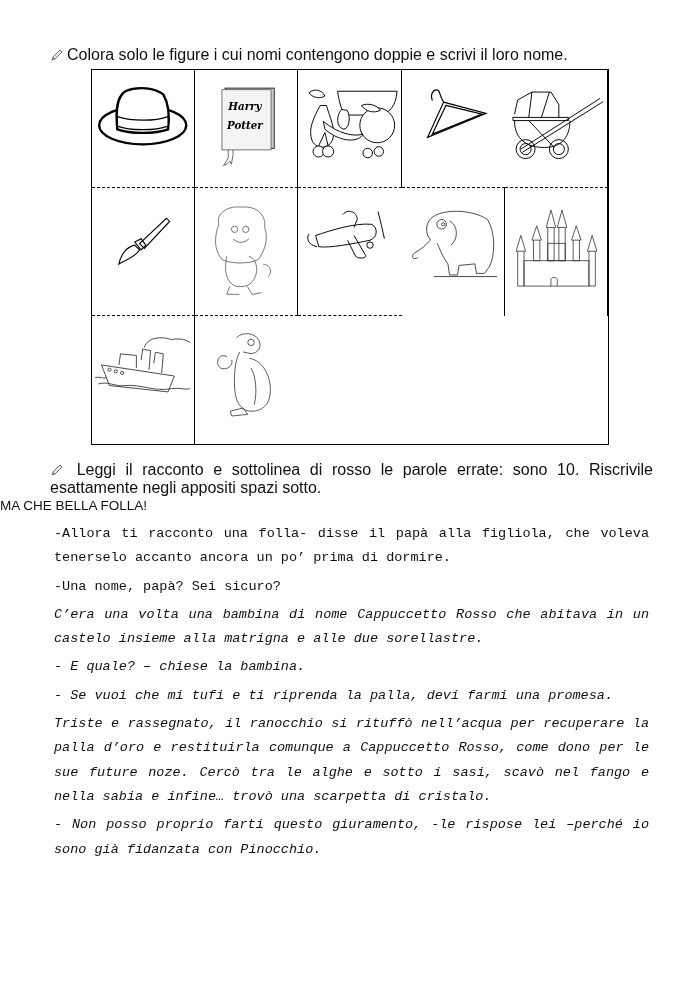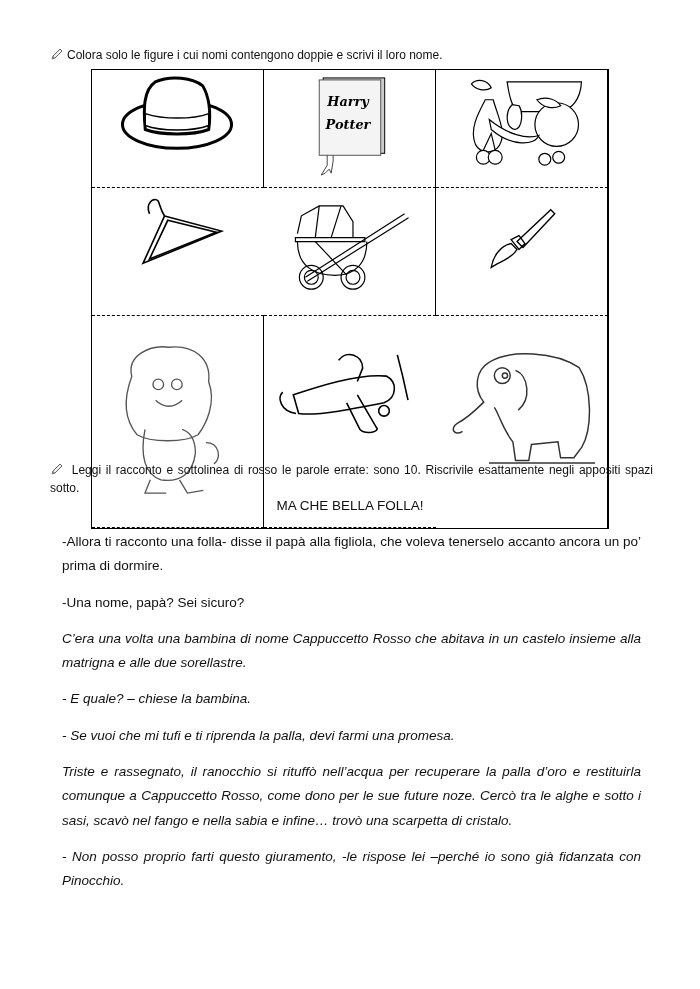--- a/index.html
+++ b/index.html
@@ -1,52 +1,52 @@
 <!DOCTYPE html>
 <html><head>
 <meta charset="utf-8">
 <style>
   html, body { margin: 0; padding: 0; background: #ffffff; }
   body {
     width: 700px; height: 989px; position: relative; overflow: hidden;
     font-family: "Liberation Sans", sans-serif; color: #111;
   }
   .instr {
-    position: absolute; left: 50px; font-size: 12px; line-height: 18px;
+    position: absolute; left: 50px; font-size: 16px; line-height: 18px;
     color: #111;
   }
   .pencil {
     display: inline-block; width: 14px; height: 14px; vertical-align: -2px;
     margin-right: 3px;
   }
   #instr1 { top: 46px; }
   #instr2 { top: 461px; width: 603px; text-align: justify; }
 
   .grid {
-    position: absolute; left: 91px; top: 69px; width: 518px; height: 460px;
+    position: absolute; left: 91px; top: 69px; width: 518px; height: 376px;
     border: 1.4px solid #000; box-sizing: border-box;
-    display: grid; grid-template-columns: repeat(3, 1fr); grid-template-rows: 118px 128px 1fr;
+    display: grid; grid-template-columns: repeat(5, 1fr); grid-template-rows: 118px 128px 1fr;
   }
   .cell {
     position: relative; border-right: 1.4px solid #000; border-bottom: 1px dashed #000;
     box-sizing: border-box; overflow: hidden;
   }
   .cell:nth-child(4n) { border-right: none; }
   .cell:nth-child(n+9) { border-bottom: none; }
   .cell svg { position: absolute; left: 0; top: 0; width: 100%; height: 100%; }
 
   .story-title {
-    position: absolute; left: 0; width: 700px; top: 498px; text-align: center;
+    position: absolute; left: 0; width: 700px; top: 498px; text-align: left;
     font-size: 13.5px;
   }
   .story {
     position: absolute; left: 50px; top: 518px; width: 603px;
     font-size: 13.5px; line-height: 24.3px; text-align: justify;
   }
-  .story p { margin: 12px; }
+  .story p { margin: 4px; font-family: Liberation Mono, monospace; }
   .it { font-style: italic; }
 </style>
 </head>
 <body>
 
 <div id="instr1" class="instr">
   <svg class="pencil" viewBox="0 0 14 14">
       <path d="M2 12 L3 9 L10 2 L12 4 L5 11 Z" fill="#eee" stroke="#666" stroke-width="1"></path>
       <path d="M2 12 L3 9 L5 11 Z" fill="#888"></path>
     </svg><span>Colora solo le figure i cui nomi contengono doppie e scrivi il loro nome.</span>

